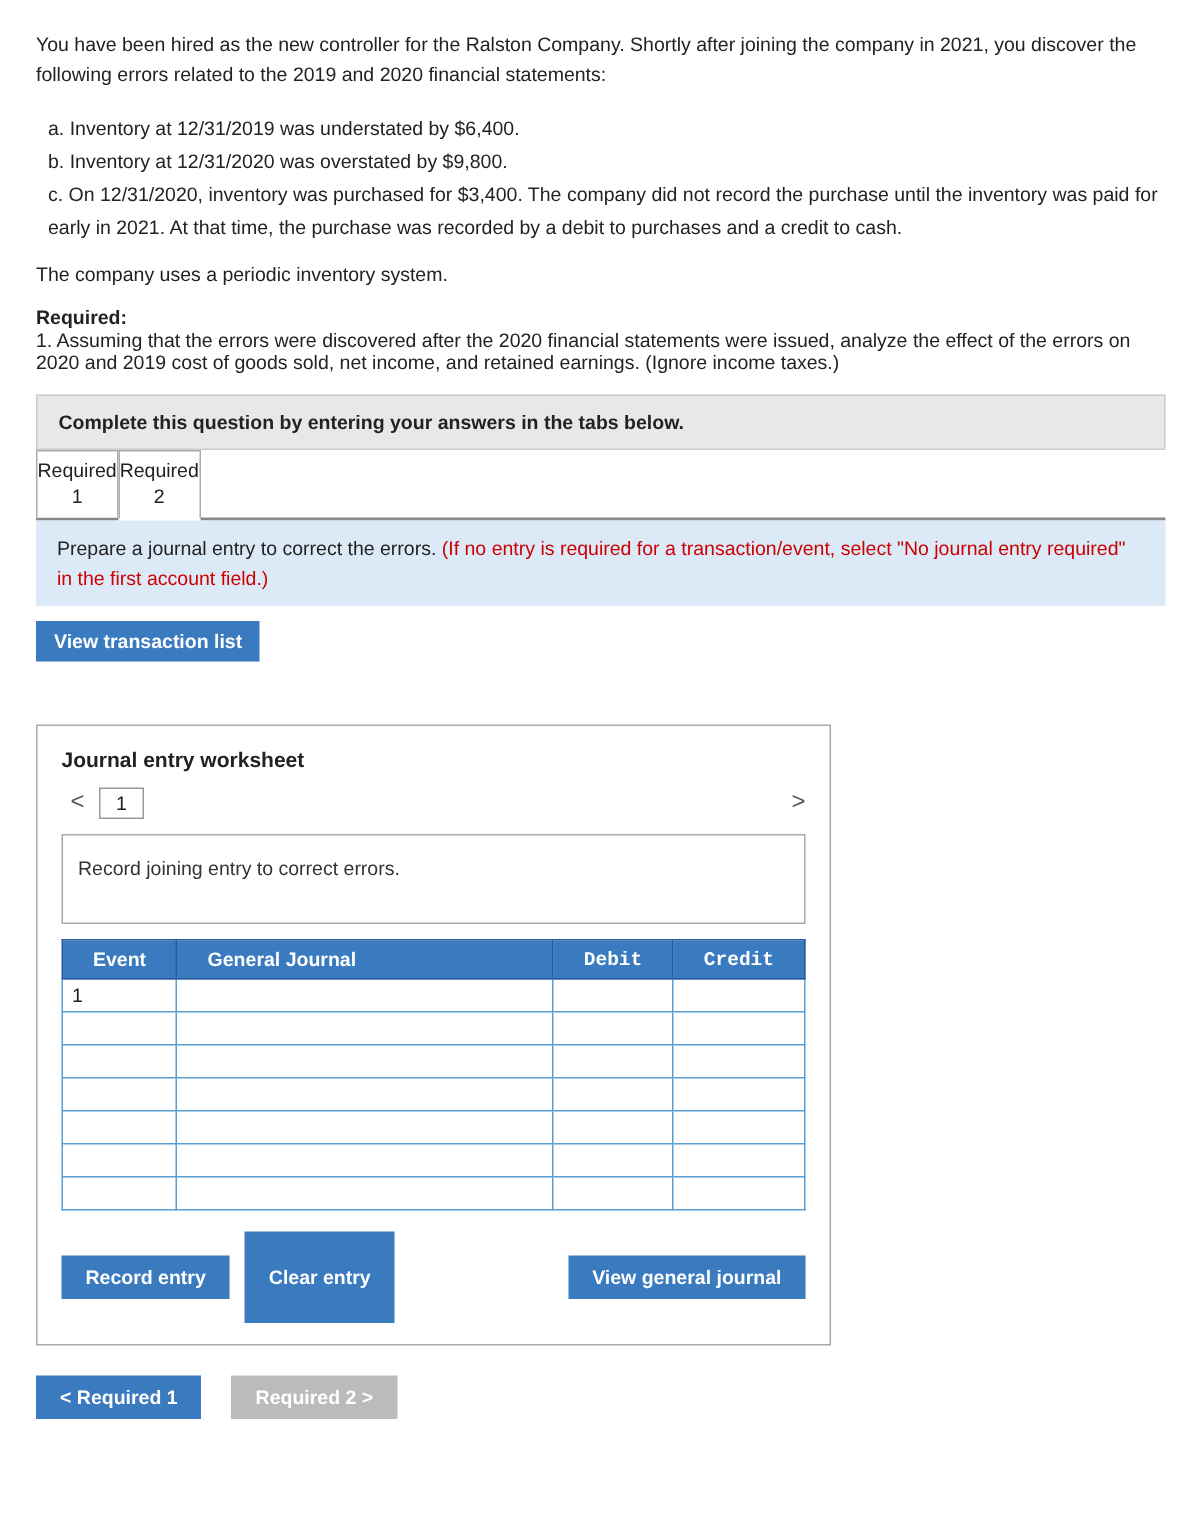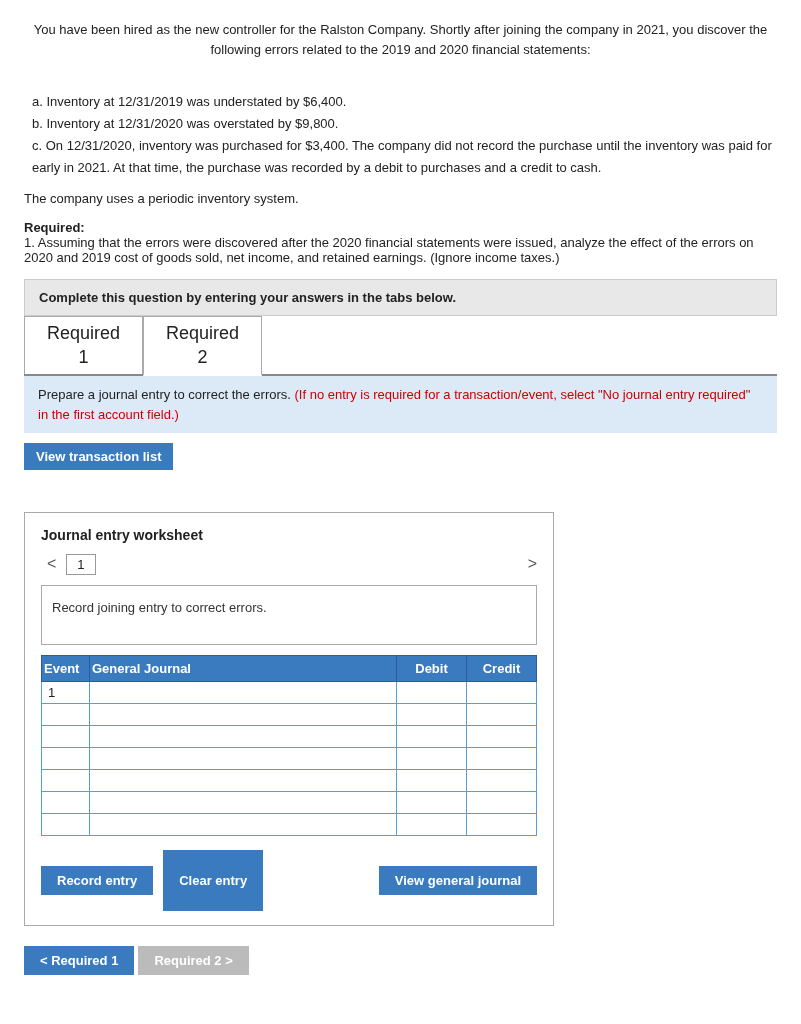--- a/index.html
+++ b/index.html
@@ -6,23 +6,22 @@
     body {
       font-family: Arial, sans-serif;
       font-size: 13px;
       background: #fff;
       color: #222;
       width: 801px;
       min-height: 1024px;
       padding: 20px 24px;
     }
     .intro-text {
-      margin-bottom: 32px;
+      margin-bottom: 16px;
       line-height: 1.5;
-      text-align: center;
     }
     .error-list {
       margin: 12px 0 12px 8px;
       line-height: 1.7;
     }
     .periodic-text {
       margin-bottom: 14px;
     }
     .required-section {
       margin-bottom: 10px;
@@ -39,25 +38,25 @@
       font-size: 13px;
     }
     .tabs-row {
       display: flex;
       margin-top: 0;
       border-bottom: 2px solid #888;
     }
     .tab {
       border: 1px solid #aaa;
       border-bottom: none;
-      padding: 5px 22px;
+      padding: 5px 0;
       background: #fff;
       cursor: pointer;
       text-align: center;
-      font-size: 18px;
+      font-size: 13px;
       line-height: 1.3;
     }
     .tab.active {
       background: #fff;
       font-weight: normal;
       border-bottom: 2px solid #fff;
       margin-bottom: -2px;
       z-index: 1;
     }
     .prepare-text {
@@ -132,27 +131,28 @@
       margin-bottom: 8px;
     }
     .journal-table {
       width: 100%;
       border-collapse: collapse;
       font-size: 13px;
     }
     .journal-table th {
       background: #3a7abf;
       color: #fff;
-      padding: 5px 2px;
+      padding: 5px 20px;
       border: 1px solid #2a5a9f;
       text-align: left;
       font-weight: bold;
     }
     .journal-table th.center {
       text-align: center;
+      font-family: Liberation Mono, monospace;
     }
     .journal-table td {
       border: 1px solid #5a9fd4;
       padding: 0;
       height: 22px;
     }
     .journal-table td input {
       width: 100%;
       height: 100%;
       border: none;
@@ -196,21 +196,21 @@
       border: none;
       padding: 23px 16px;
       font-size: 13px;
       font-weight: bold;
       cursor: pointer;
     }
     .bottom-nav {
       display: flex;
       align-items: center;
       margin-top: 20px;
-      gap: 4px;
+      gap: 20px;
     }
     .bottom-nav-btn {
       background: #3a7abf;
       color: #fff;
       border: none;
       padding: 7px 16px;
       font-size: 13px;
       font-weight: bold;
       cursor: pointer;
     }

